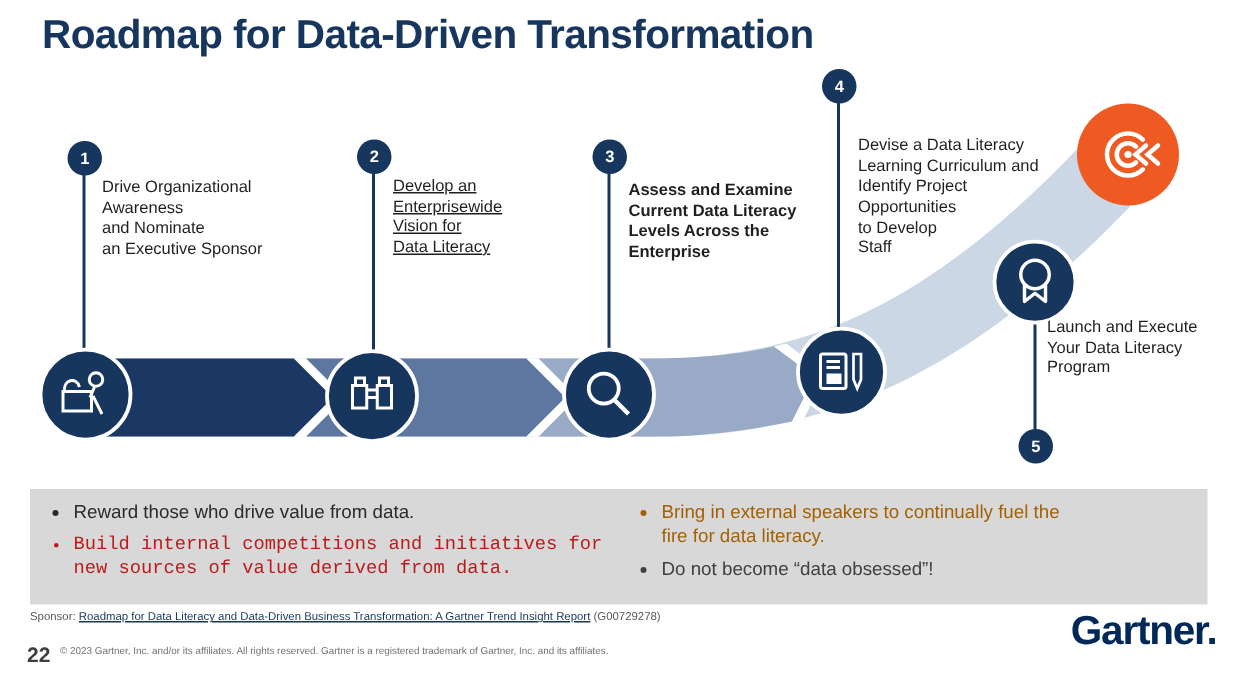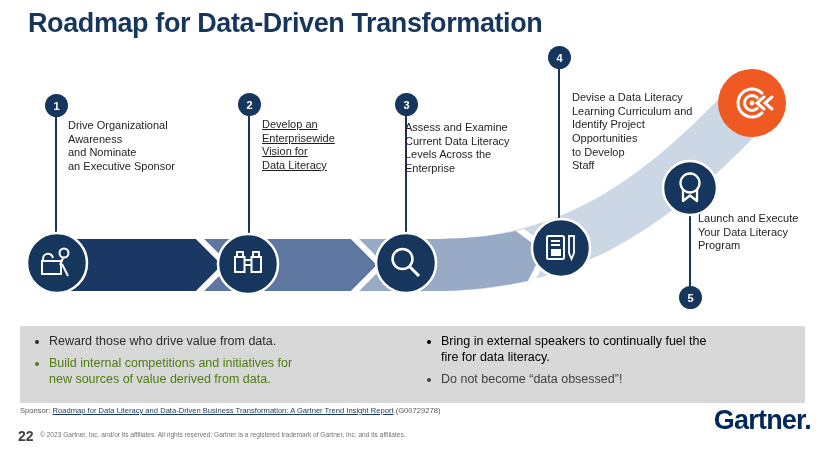--- a/index.html
+++ b/index.html
@@ -119,45 +119,45 @@
   <div class="abs num-circle" style="left:679px;top:286px;">5</div>
 
   <div class="abs step-text" style="left:68px;top:119px;">Drive Organizational
 Awareness
 and Nominate
 an Executive Sponsor</div>
   <div class="abs step-text" style="left:262px;top:118px;text-decoration:underline;">Develop an
 Enterprisewide
 Vision for
 Data Literacy</div>
-  <div class="abs step-text" style="left:405px;top:121px;">Assess and Examine
+  <div class="abs step-text" style="left:419px;top:121px;font-weight:bold;">Assess and Examine
 Current Data Literacy
 Levels Across the
 Enterprise</div>
   <div class="abs step-text" style="left:572px;top:67px;margin-top:24px;">Devise a Data Literacy
 Learning Curriculum and
 Identify Project
 Opportunities
 to Develop
 Staff</div>
   <div class="abs step-text" style="left:698px;top:212px;">Launch and Execute
 Your Data Literacy
 Program</div>
 
   <div class="abs callout"></div>
   <div class="abs col-left">
     <ul class="callout-list" style="margin:0;padding:0 0 0 15px;list-style:disc;">
       <li style="font-size:12.5px;line-height:1.28;color:#2b2b2b;margin-bottom:6px;white-space:pre-line;">Reward those who drive value from data.</li>
-      <li style="font-size:12.5px;line-height:1.28;color:#4d7c0f;white-space:pre-line;">Build internal competitions and initiatives for
+      <li style="font-size:12.5px;line-height:1.28;color:#b91c1c;white-space:pre-line;font-family:Liberation Mono, monospace;">Build internal competitions and initiatives for
 new sources of value derived from data.</li>
     </ul>
   </div>
   <div class="abs col-right">
     <ul class="callout-list" style="margin:0;padding:0 0 0 15px;list-style:disc;">
-      <li style="font-size:12.5px;line-height:1.28;color:#000000;margin-bottom:6px;white-space:pre-line;">Bring in external speakers to continually fuel the
+      <li style="font-size:12.5px;line-height:1.28;color:#a16207;margin-bottom:6px;white-space:pre-line;">Bring in external speakers to continually fuel the
 fire for data literacy.</li>
       <li style="font-size:12.5px;line-height:1.28;color:#404040;white-space:pre-line;">Do not become “data obsessed”!</li>
     </ul>
   </div>
 
   <div class="abs source-line">
     <span>Sponsor: </span><span class="source-link">Roadmap for Data Literacy and Data-Driven Business Transformation: A Gartner Trend Insight Report</span><span> (G00729278)</span>
   </div>
 
   <div class="abs page-num">22</div>

